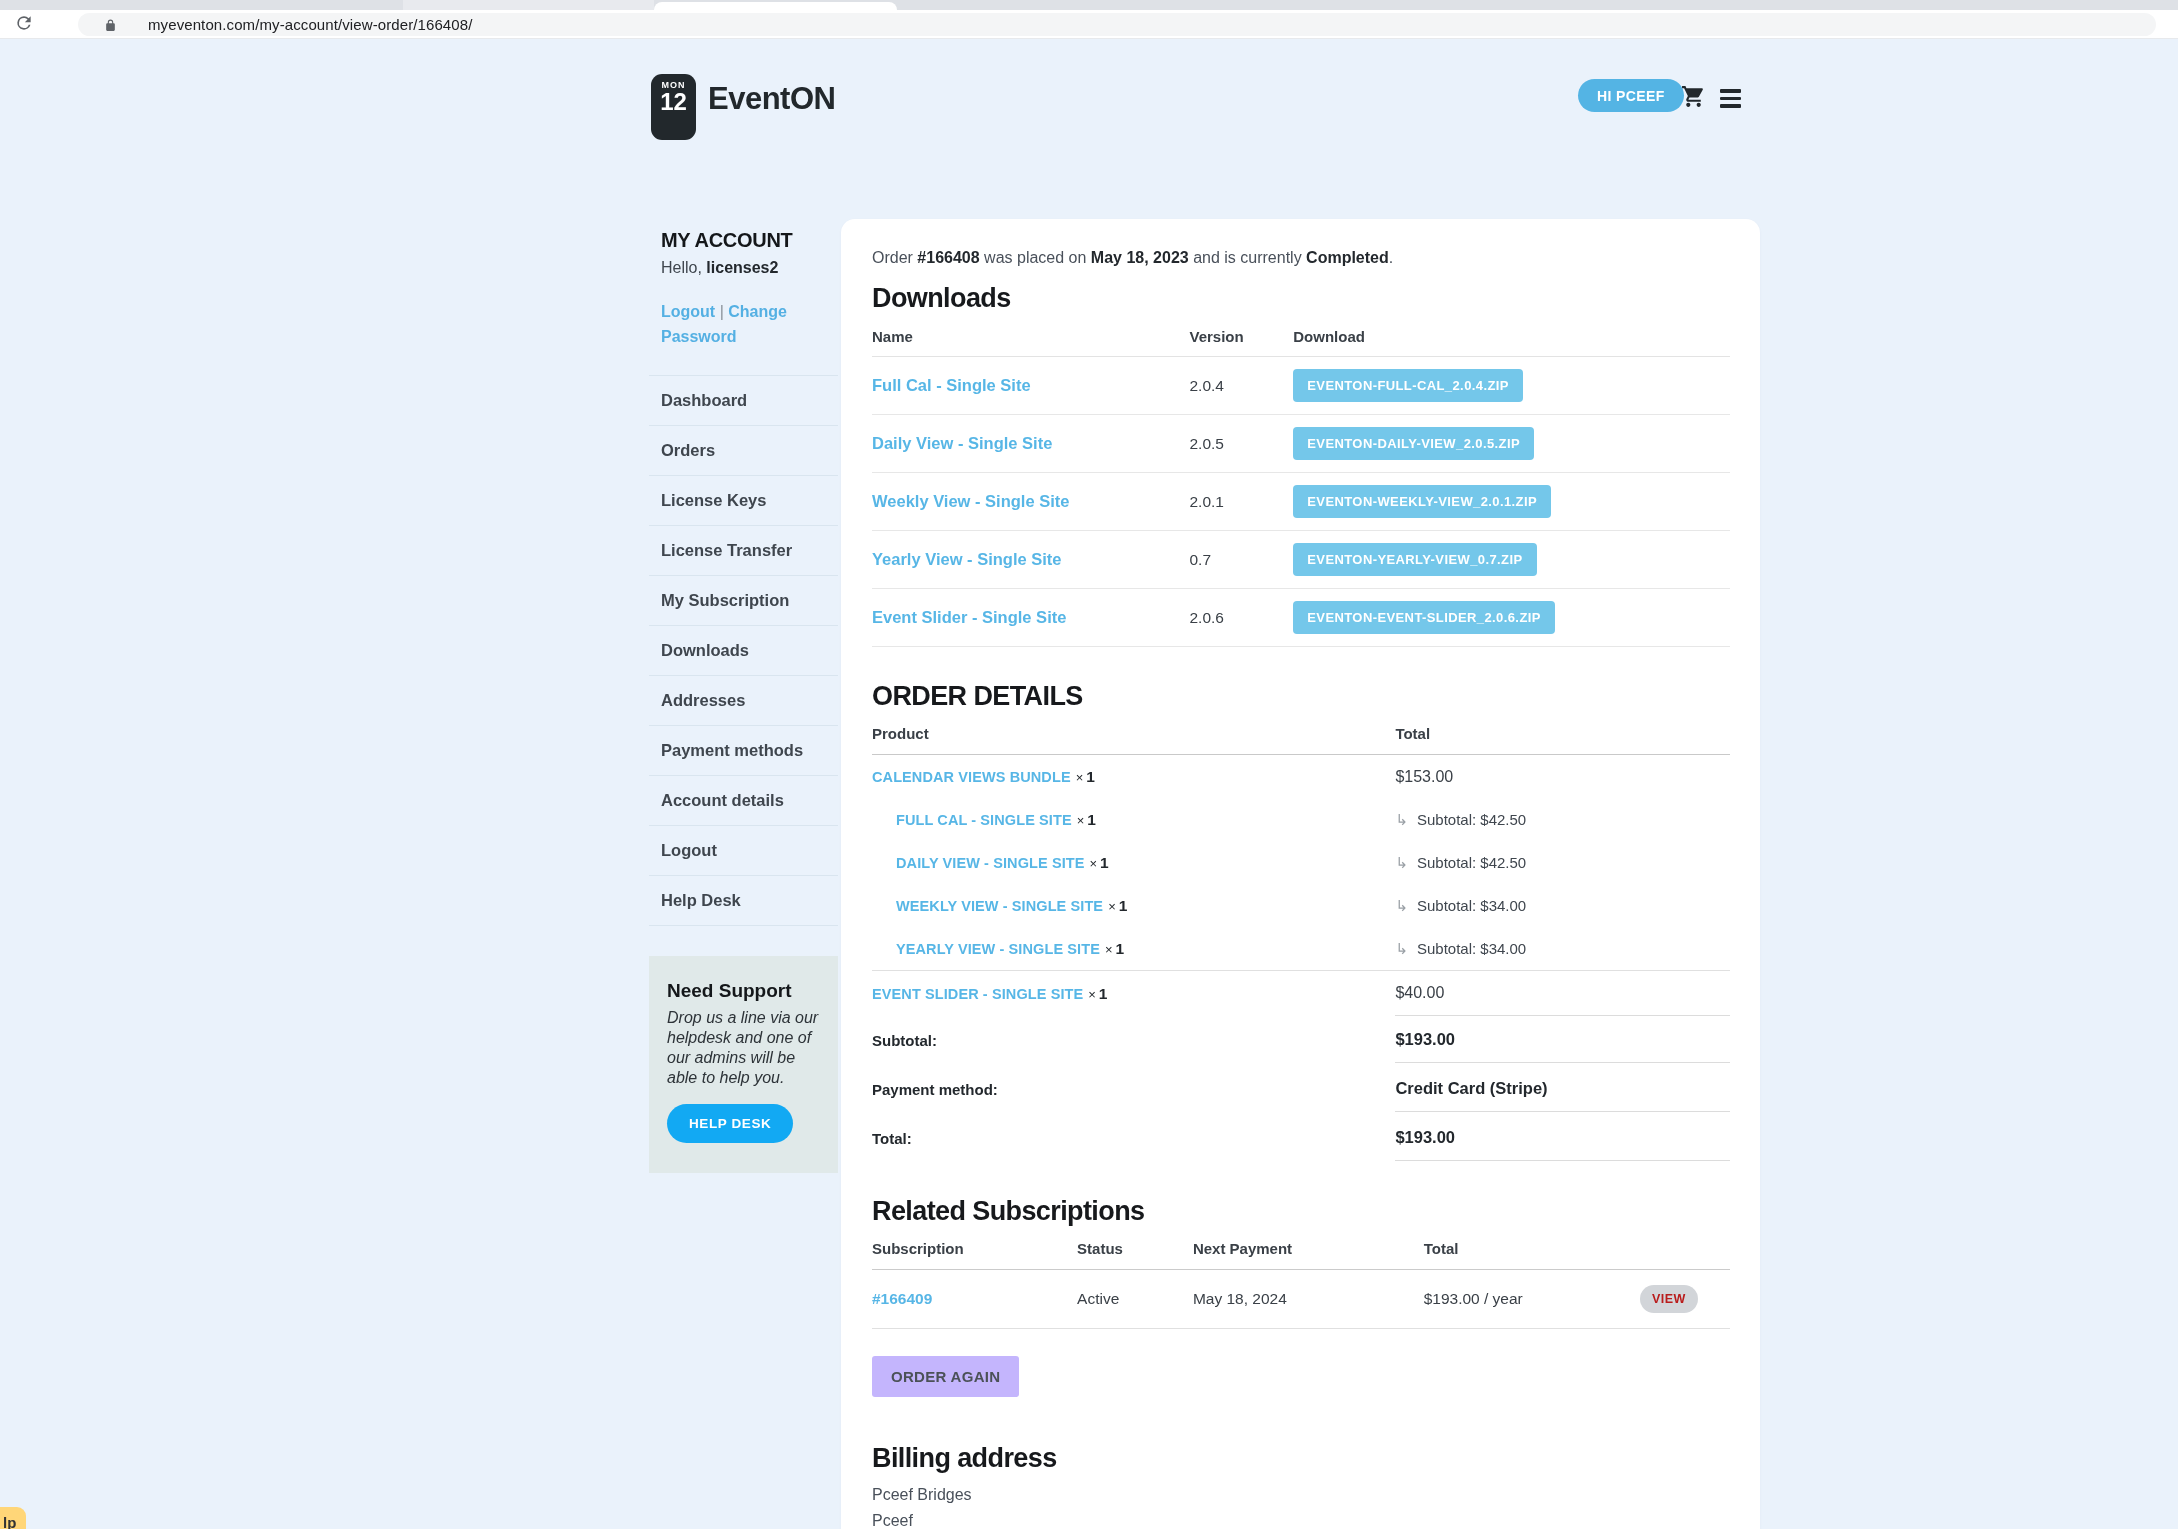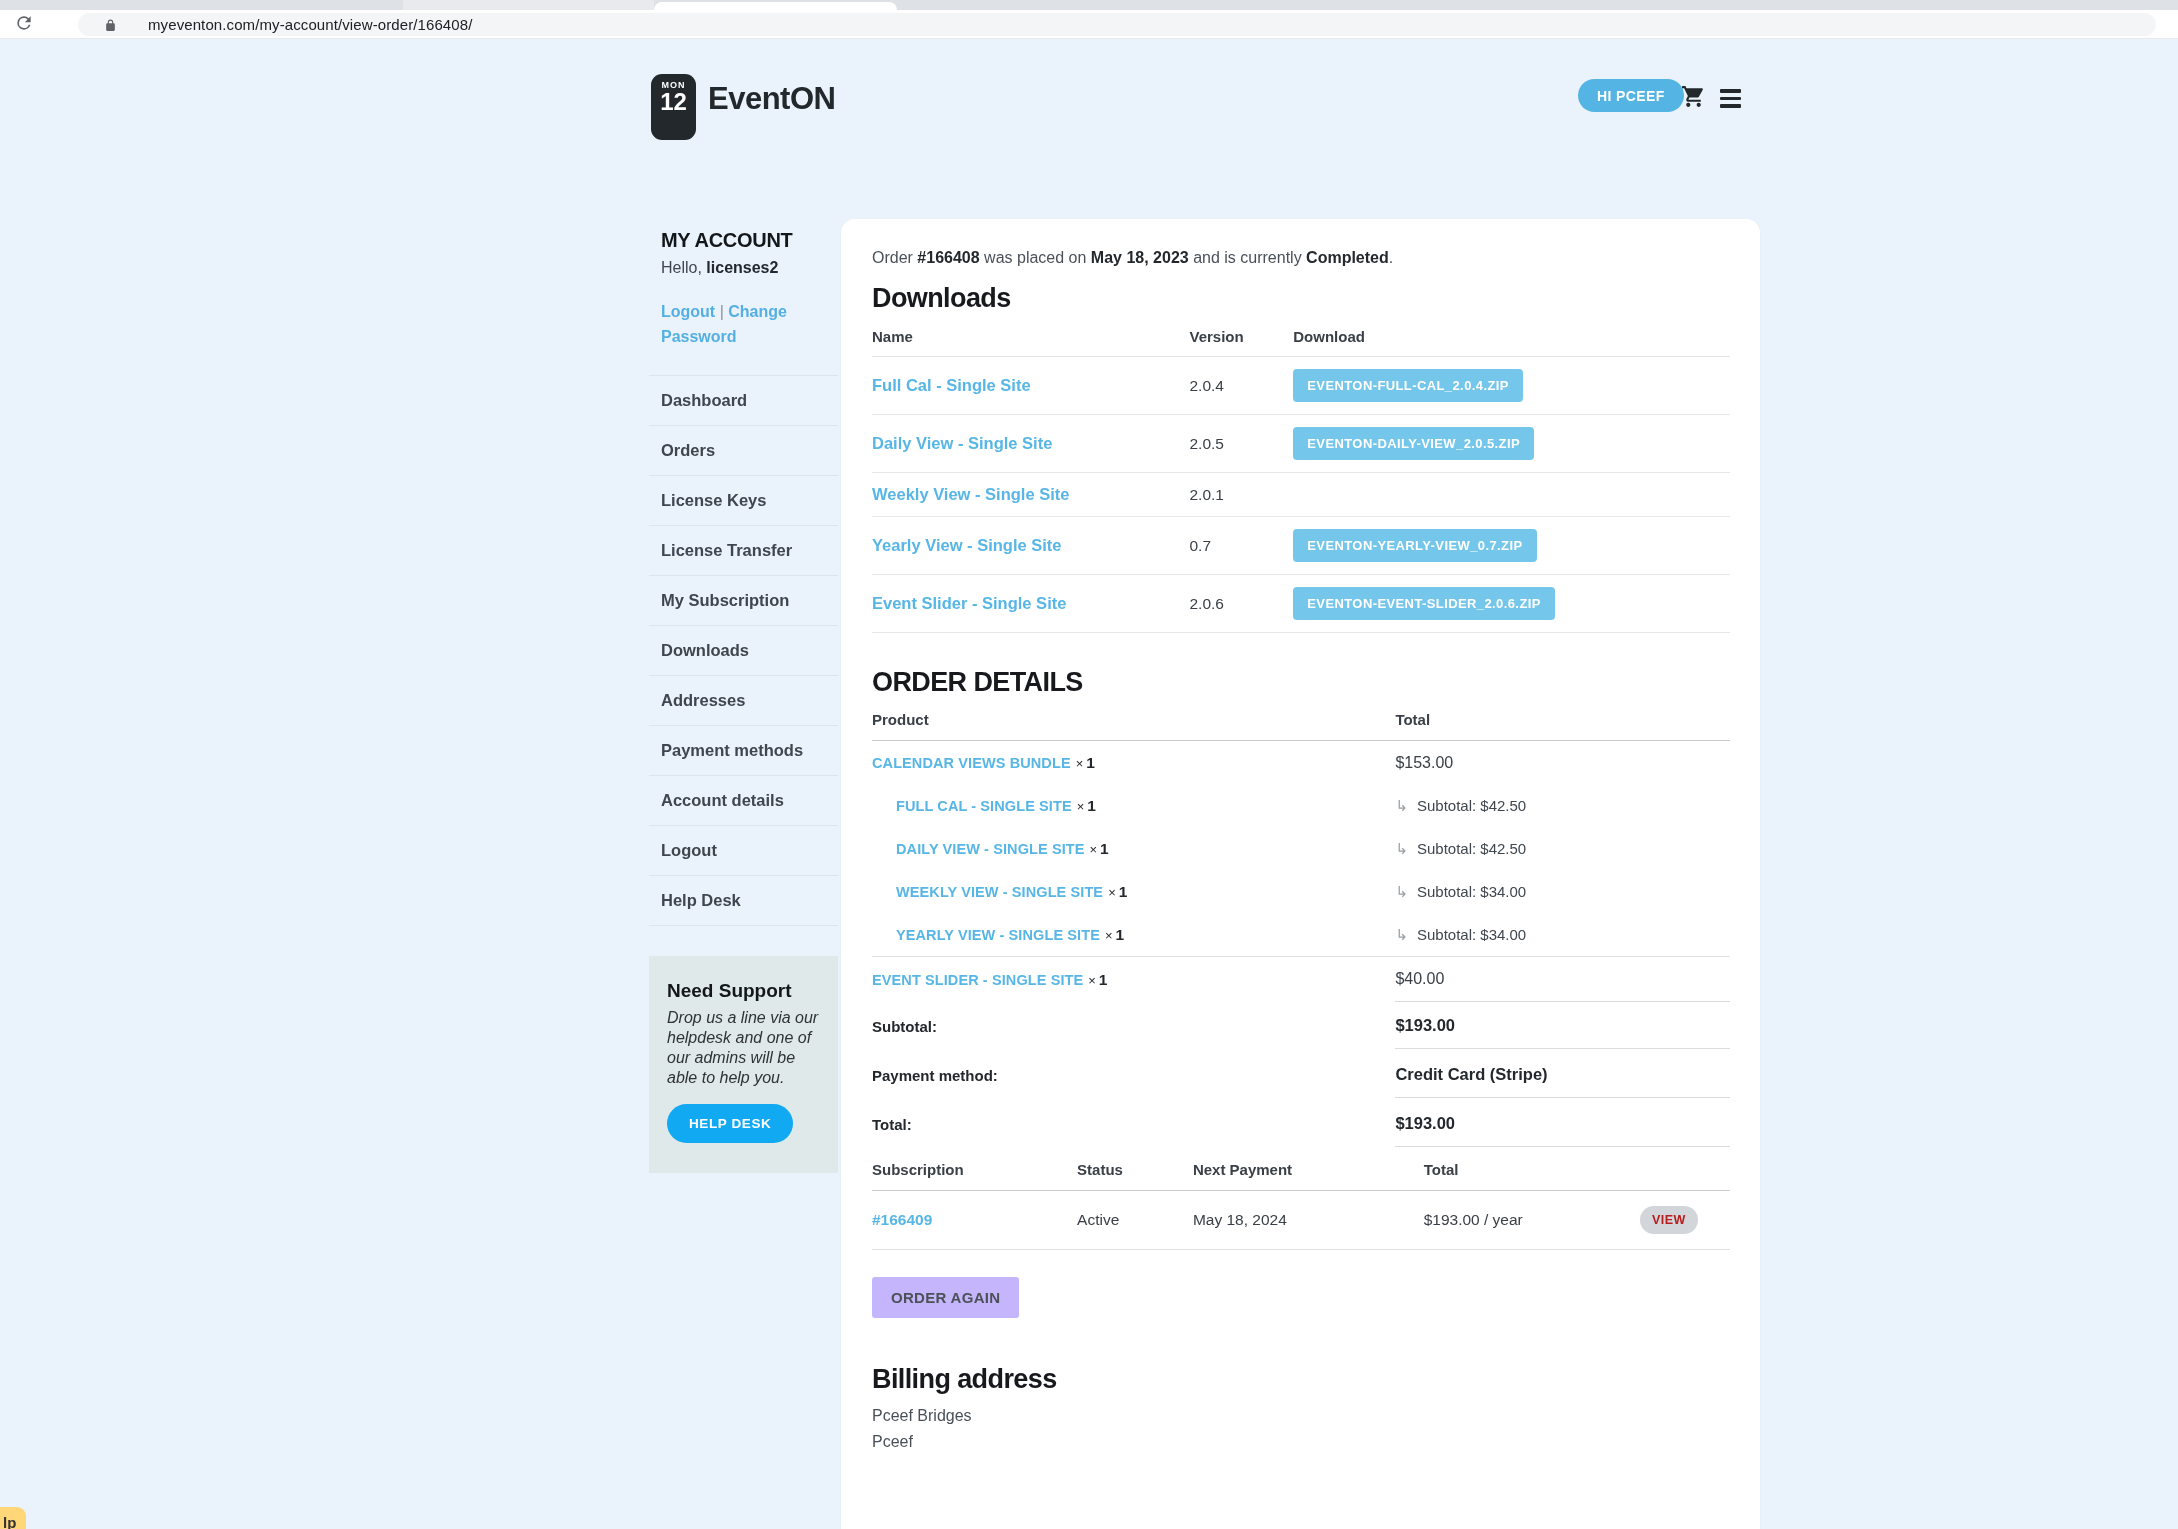--- a/index.html
+++ b/index.html
@@ -210,20 +210,21 @@
         <div class="c-file"><button class="zip-btn">EVENTON-FULL-CAL_2.0.4.ZIP</button></div>
       </div>
       <div class="frow dl-row">
         <div class="c-name"><a class="p-link">Daily View - Single Site</a></div>
         <div class="c-ver ver">2.0.5</div>
         <div class="c-file"><button class="zip-btn">EVENTON-DAILY-VIEW_2.0.5.ZIP</button></div>
       </div>
       <div class="frow dl-row">
         <div class="c-name"><a class="p-link">Weekly View - Single Site</a></div>
         <div class="c-ver ver">2.0.1</div>
+        <div class="c-file"><button class="zip-btn">EVENTON-WEEKLY-VIEW_2.0.1.ZIP</button></div>
       </div>
       <div class="frow dl-row">
         <div class="c-name"><a class="p-link">Yearly View - Single Site</a></div>
         <div class="c-ver ver">0.7</div>
         <div class="c-file"><button class="zip-btn">EVENTON-YEARLY-VIEW_0.7.ZIP</button></div>
       </div>
       <div class="frow dl-row">
         <div class="c-name"><a class="p-link">Event Slider - Single Site</a></div>
         <div class="c-ver ver">2.0.6</div>
         <div class="c-file"><button class="zip-btn">EVENTON-EVENT-SLIDER_2.0.6.ZIP</button></div>
@@ -267,20 +268,21 @@
       </div>
       <div class="frow sum-row">
         <div class="oc1 sum-label">Payment method:</div>
         <div class="oc2 sum-val line-under">Credit Card (Stripe)</div>
       </div>
       <div class="frow sum-row">
         <div class="oc1 sum-label">Total:</div>
         <div class="oc2 sum-val line-under">$193.00</div>
       </div>
 
+      <h2 class="sec caps">Related Subscriptions</h2>
 
       <div class="frow thead sub-head">
         <div class="sc1">Subscription</div>
         <div class="sc2">Status</div>
         <div class="sc3">Next Payment</div>
         <div class="sc4">Total</div>
         <div class="sc5"></div>
       </div>
       <div class="frow sub-row">
         <div class="sc1"><a class="p-link" style="font-size:15.5px">#166409</a></div>

